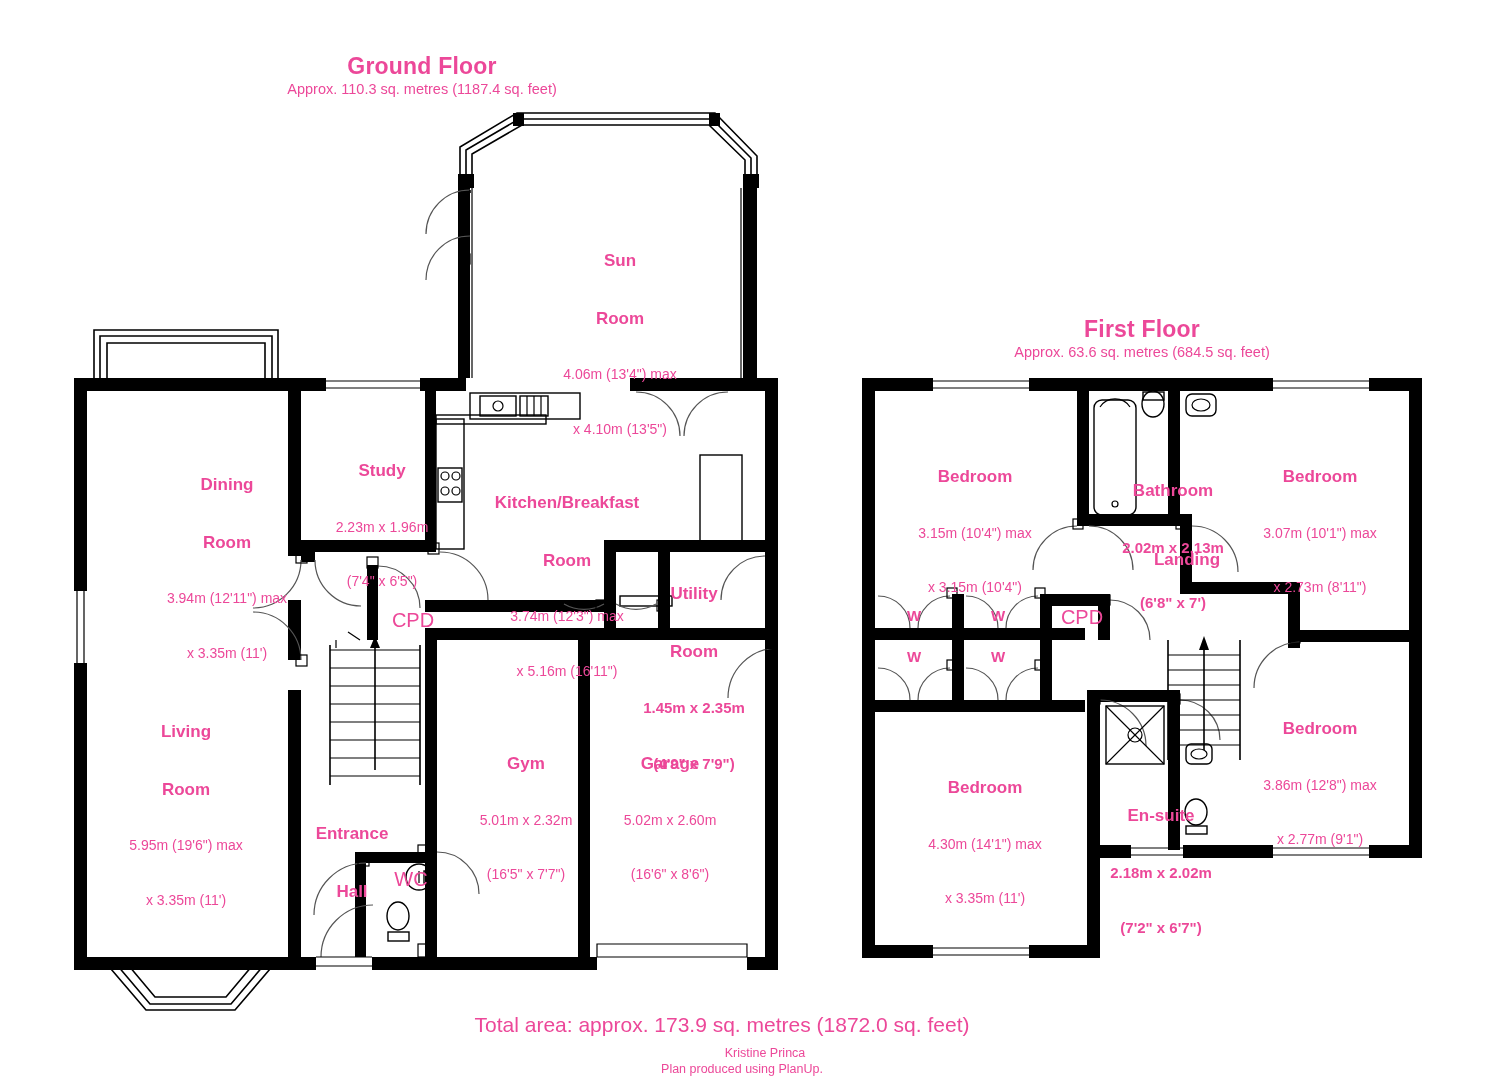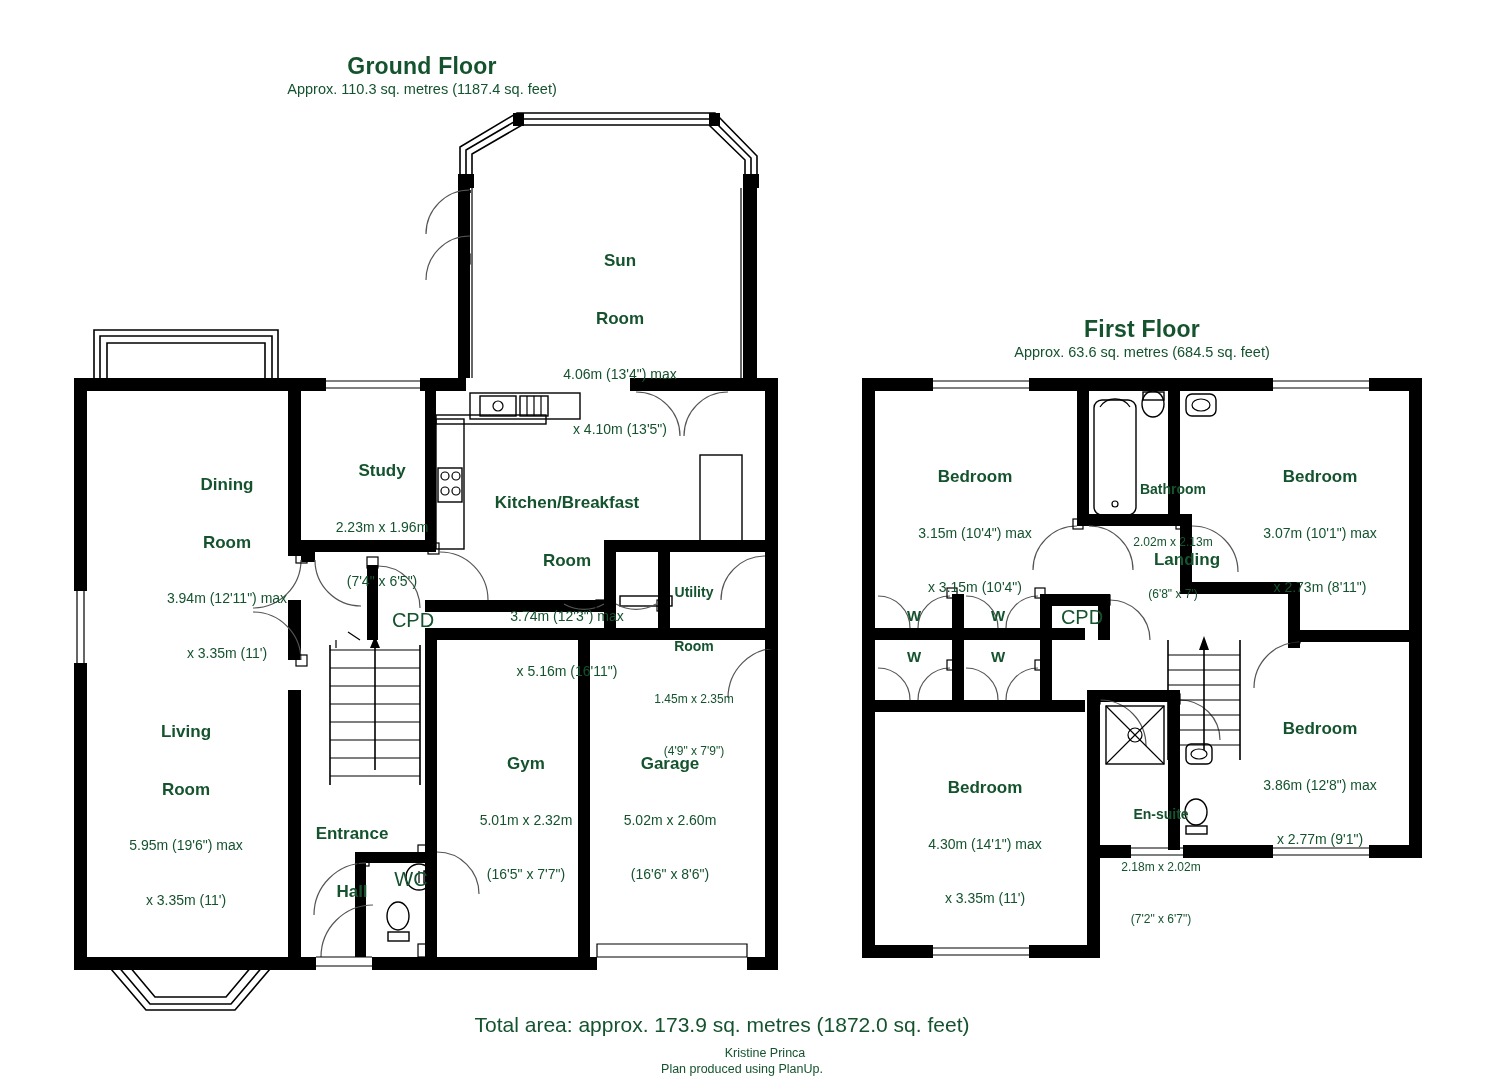--- a/index.html
+++ b/index.html
@@ -19,46 +19,46 @@
     position: absolute;
     left: 0; top: 0;
     width: 1485px;
     height: 1080px;
   }
   .txt {
     position: absolute;
     text-align: center;
     white-space: pre;
     line-height: 1.18;
-    color: #14532d;
+    color: #ec4899;
   }
   .floor-title {
     font-size: 23px;
     font-weight: bold;
     letter-spacing: 0.2px;
   }
   .floor-sub {
     font-size: 14.5px;
     font-weight: normal;
   }
   .room-name {
     font-size: 17px;
     font-weight: bold;
   }
   .room-name-sm {
-    font-size: 14px;
+    font-size: 17px;
     font-weight: bold;
   }
   .room-dims {
     font-size: 14px;
     font-weight: normal;
   }
   .room-dims-sm {
-    font-size: 12px;
-    font-weight: normal;
+    font-size: 15px;
+    font-weight: bold;
   }
   .tag-label {
     font-size: 20px;
     font-weight: normal;
     padding-left: 36px;
   }
   .wardrobe-label {
     font-size: 15px;
     font-weight: bold;
   }

